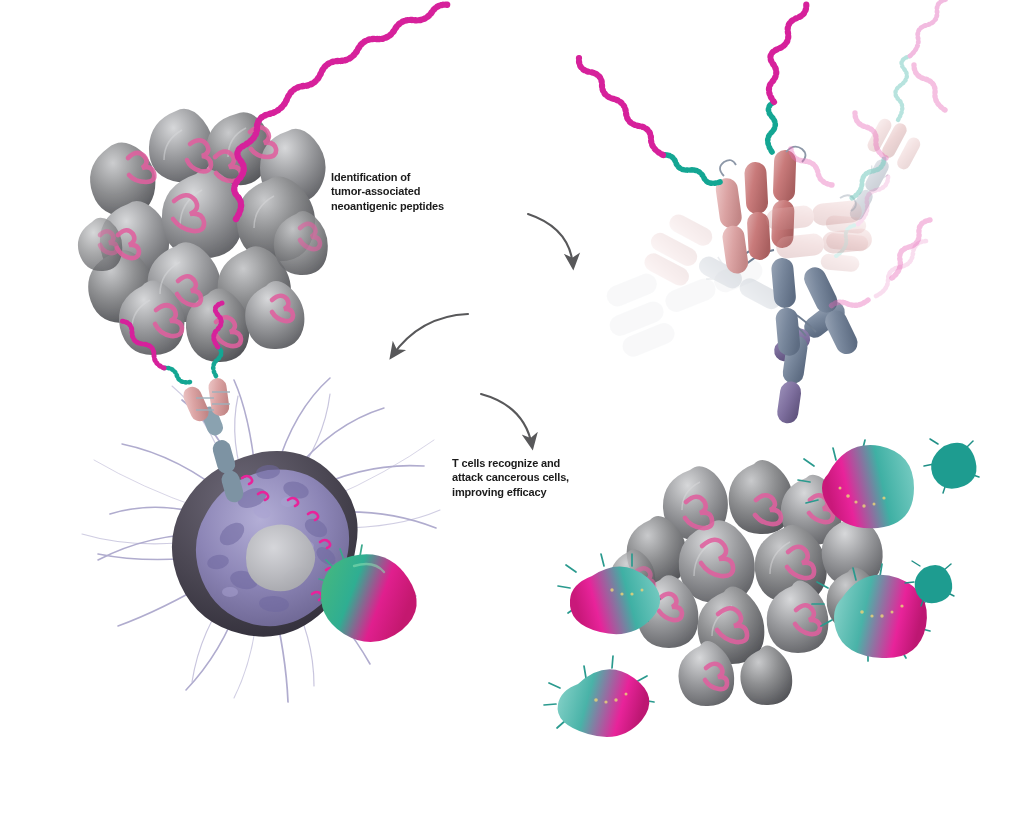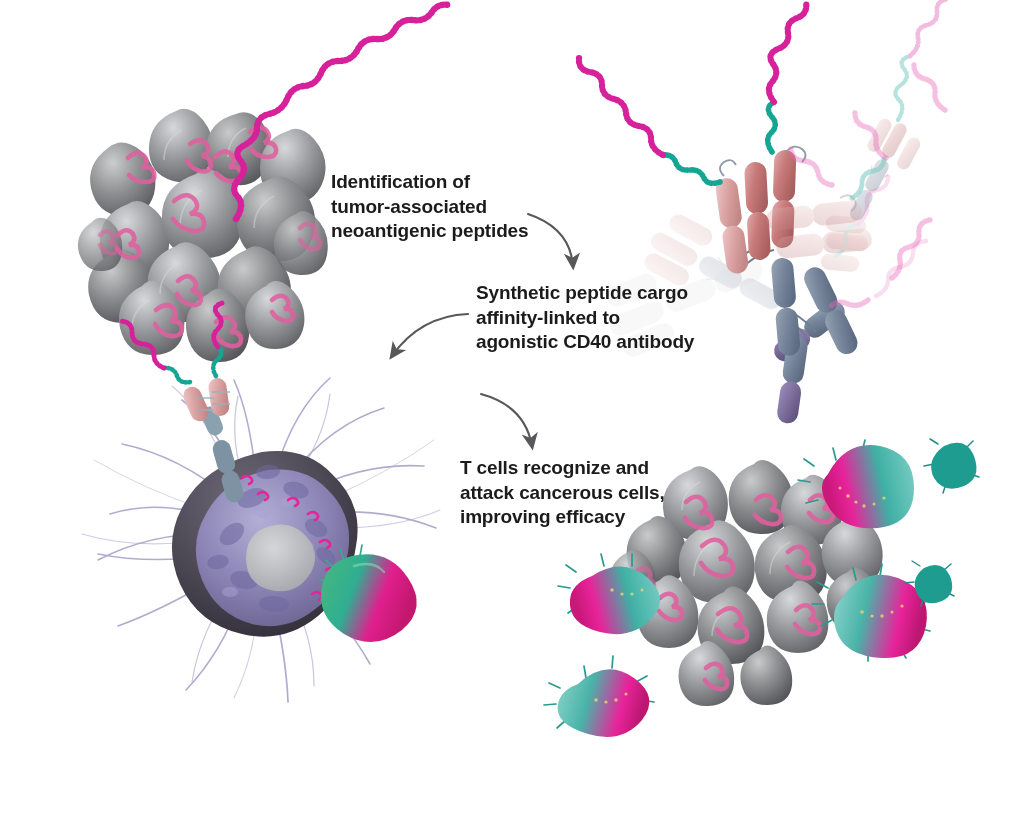--- a/index.html
+++ b/index.html
@@ -1,26 +1,26 @@
 <!DOCTYPE html>
 <html><head>
 <meta charset="utf-8">
 <title>Peptide-CD40 antibody immunotherapy mechanism</title>
 <style>
   html,body{margin:0;padding:0;background:#ffffff;}
   body{width:1024px;height:824px;overflow:hidden;
        font-family:"Liberation Sans","DejaVu Sans",sans-serif;}
   #stage{position:relative;width:1024px;height:824px;background:#fff;}
   .layer{position:absolute;left:0;top:0;width:1024px;height:824px;}
-  .cap{position:absolute;color:#1b1b1b;font-weight:700;font-size:19px;
+  .cap{position:absolute;color:#1b1b1b;font-weight:700;font-size:11px;
        line-height:1.30;letter-spacing:-0.15px;white-space:pre-line;}
   #cap1{left:331px;top:170px;}
   #cap2{left:476px;top:281px;}
   #cap3{left:288px;top:378px;}
-  #cap4{left:452px;top:456px;margin-left:8px;}
+  #cap4{left:452px;top:456px;}
   svg{display:block;overflow:visible;}
 </style>
 </head>
 <body>
 
 <div id="stage">
 
   <svg class="layer" viewBox="0 0 1024 824">
     <defs>
       <radialGradient id="gCell" cx="35%" cy="28%" r="78%">
@@ -532,20 +532,17 @@
     <g fill="none" stroke="#58585a" stroke-width="2.1" stroke-linecap="round" marker-end="url(#ah)">
       <path d="M528 214 q42 14 45 52"></path>
       <path d="M468 314 q-48 2 -76 42"></path>
       <path d="M481 394 q44 12 51 52"></path>
     </g>
   </svg>
 
   <div class="cap" id="cap1">Identification of
 tumor-associated
 neoantigenic peptides</div>
-  <div class="cap" id="cap2">Synthetic peptide cargo
-affinity-linked to
-agonistic CD40 antibody</div>
   <div class="cap" id="cap4">T cells recognize and
 attack cancerous cells,
 improving efficacy</div>
 
 </div>
 
 </body></html>

